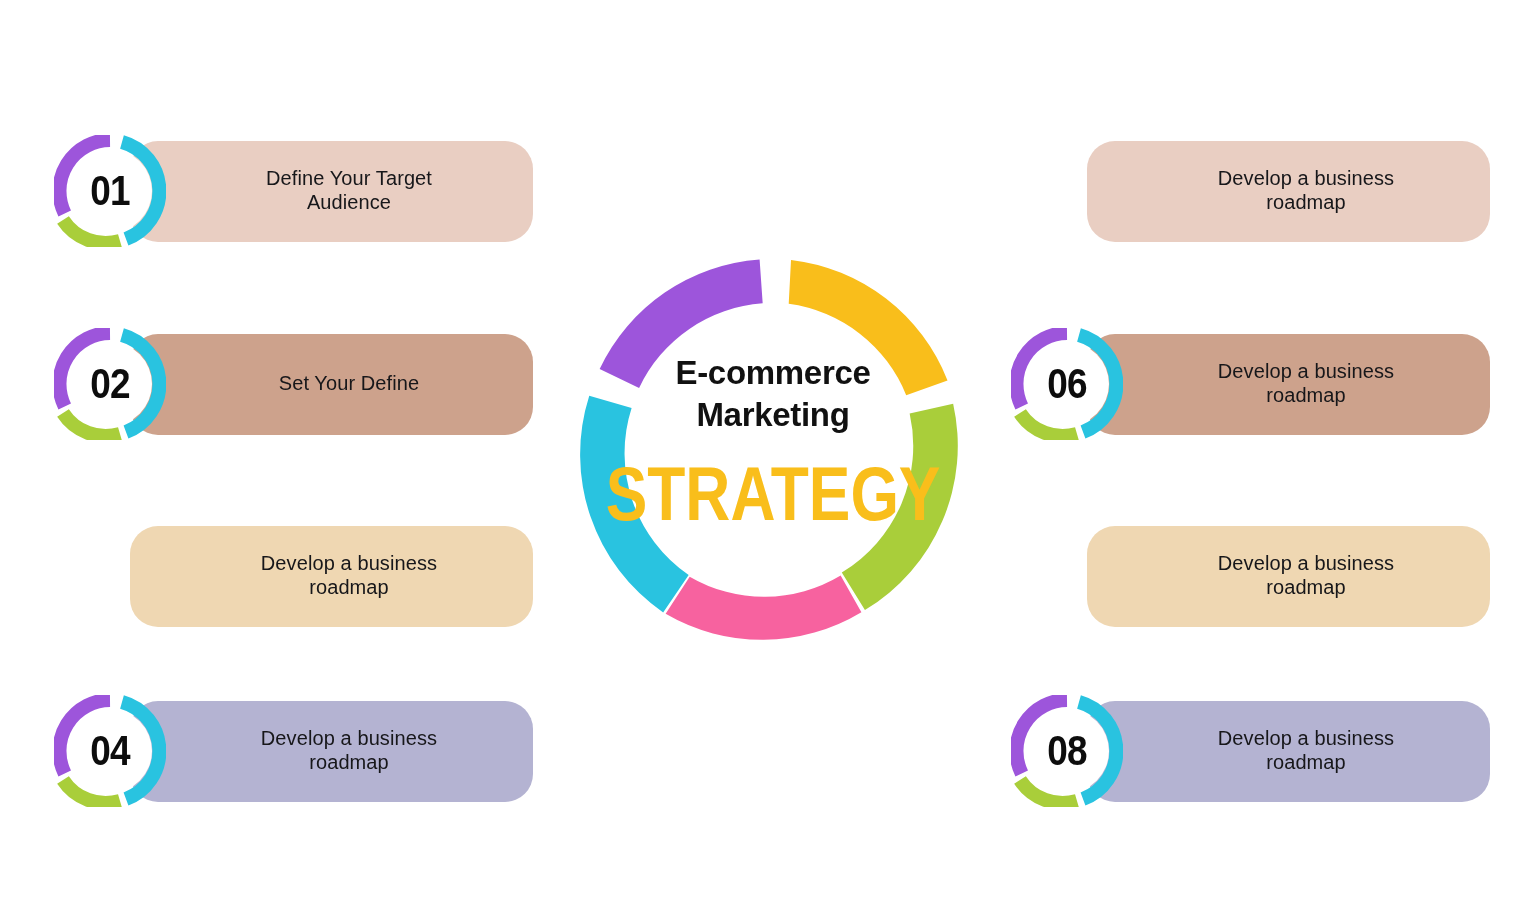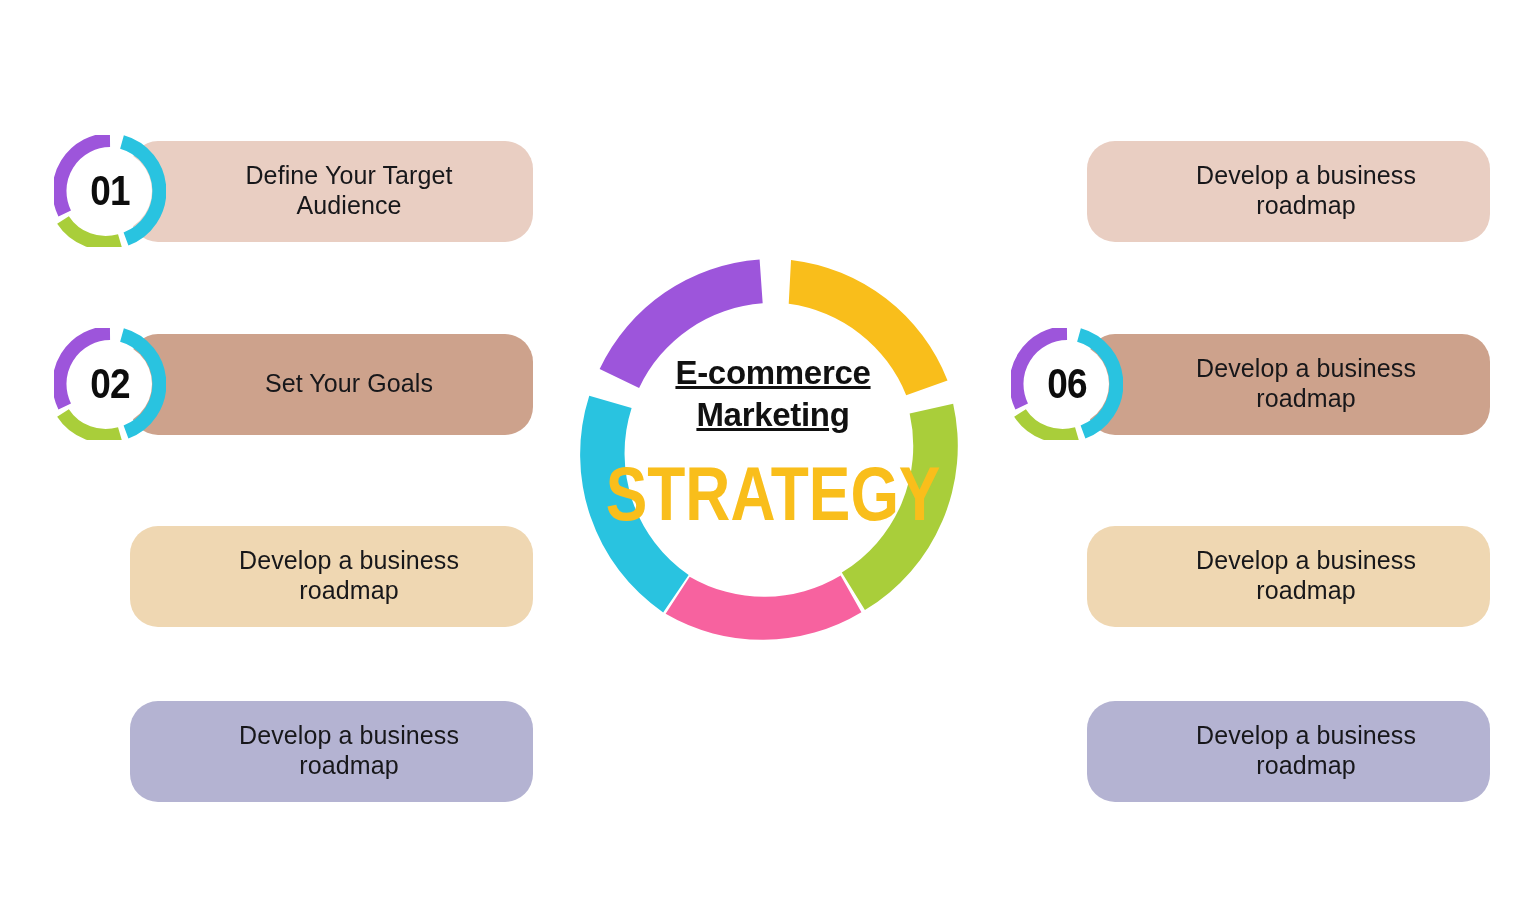--- a/index.html
+++ b/index.html
@@ -52,21 +52,21 @@
   .step-label {
     position: absolute;
     left: 125px;
     right: 10px;
     top: 0;
     height: 102px;
     display: flex;
     align-items: center;
     justify-content: center;
     text-align: center;
-    font-size: 25px;
+    font-size: 20px;
     line-height: 1.22;
     color: #17171a;
     letter-spacing: 0.1px;
     white-space: pre-line;
     font-family: "Liberation Sans", sans-serif;
   }
 
   
   .badge {
     position: absolute;
@@ -129,21 +129,20 @@
   .center-title {
     font-family: "Liberation Sans", sans-serif;
     font-weight: bold;
     font-size: 33px;
     line-height: 1.28;
     color: #111111;
     text-align: center;
     letter-spacing: -0.3px;
     white-space: pre-line;
     margin-top: -18px;
-    text-decoration: underline;
   }
   .center-strategy {
     margin-top: 20px;
     font-family: "Liberation Sans Narrow", "Liberation Sans", sans-serif;
     font-weight: bold;
     font-size: 76px;
     line-height: 1;
     letter-spacing: 0px;
     transform: scaleX(0.82);
     text-align: center;
@@ -184,21 +183,21 @@
         <path d="M 68 7 A 51 51 0 0 1 72 104" fill="none" stroke="#29C3E0" stroke-width="14"></path>
         <path d="M 9 85 A 51 51 0 0 0 66 106" fill="none" stroke="#A9CE3A" stroke-width="14"></path>
         <circle cx="56" cy="56" r="42" fill="#ffffff"></circle>
       </svg>
       <div class="badge-num">01</div>
     </div>
   </div>
 
   <div class="step left r2">
     <div class="step-bar" style="background: rgb(205, 162, 140);"></div>
-    <div class="step-label">Set Your Goals</div>
+    <div class="step-label">Set Your Define</div>
     <div class="badge">
       <svg viewBox="0 0 112 112">
         <path d="M 56 5 A 51 51 0 0 0 10.7 78.5" fill="none" stroke="#9D55DB" stroke-width="14"></path>
         <path d="M 68 7 A 51 51 0 0 1 72 104" fill="none" stroke="#29C3E0" stroke-width="14"></path>
         <path d="M 9 85 A 51 51 0 0 0 66 106" fill="none" stroke="#A9CE3A" stroke-width="14"></path>
         <circle cx="56" cy="56" r="42" fill="#ffffff"></circle>
       </svg>
       <div class="badge-num">02</div>
     </div>
   </div>
@@ -206,20 +205,29 @@
   <div class="step left r3">
     <div class="step-bar" style="background: rgb(239, 215, 178);"></div>
     <div class="step-label">Develop a business
 roadmap</div>
   </div>
 
   <div class="step left r4">
     <div class="step-bar" style="background: rgb(180, 179, 210);"></div>
     <div class="step-label">Develop a business
 roadmap</div>
+    <div class="badge">
+      <svg viewBox="0 0 112 112">
+        <path d="M 56 5 A 51 51 0 0 0 10.7 78.5" fill="none" stroke="#9D55DB" stroke-width="14"></path>
+        <path d="M 68 7 A 51 51 0 0 1 72 104" fill="none" stroke="#29C3E0" stroke-width="14"></path>
+        <path d="M 9 85 A 51 51 0 0 0 66 106" fill="none" stroke="#A9CE3A" stroke-width="14"></path>
+        <circle cx="56" cy="56" r="42" fill="#ffffff"></circle>
+      </svg>
+      <div class="badge-num">04</div>
+    </div>
   </div>
 
   <div class="step right r1">
     <div class="step-bar" style="background: rgb(233, 206, 194);"></div>
     <div class="step-label">Develop a business
 roadmap</div>
   </div>
 
   <div class="step right r2">
     <div class="step-bar" style="background: rgb(205, 162, 140);"></div>
@@ -239,15 +247,24 @@
   <div class="step right r3">
     <div class="step-bar" style="background: rgb(239, 215, 178);"></div>
     <div class="step-label">Develop a business
 roadmap</div>
   </div>
 
   <div class="step right r4">
     <div class="step-bar" style="background: rgb(180, 179, 210);"></div>
     <div class="step-label">Develop a business
 roadmap</div>
+    <div class="badge">
+      <svg viewBox="0 0 112 112">
+        <path d="M 56 5 A 51 51 0 0 0 10.7 78.5" fill="none" stroke="#9D55DB" stroke-width="14"></path>
+        <path d="M 68 7 A 51 51 0 0 1 72 104" fill="none" stroke="#29C3E0" stroke-width="14"></path>
+        <path d="M 9 85 A 51 51 0 0 0 66 106" fill="none" stroke="#A9CE3A" stroke-width="14"></path>
+        <circle cx="56" cy="56" r="42" fill="#ffffff"></circle>
+      </svg>
+      <div class="badge-num">08</div>
+    </div>
   </div>
 
 </div>
 
 </body></html>

